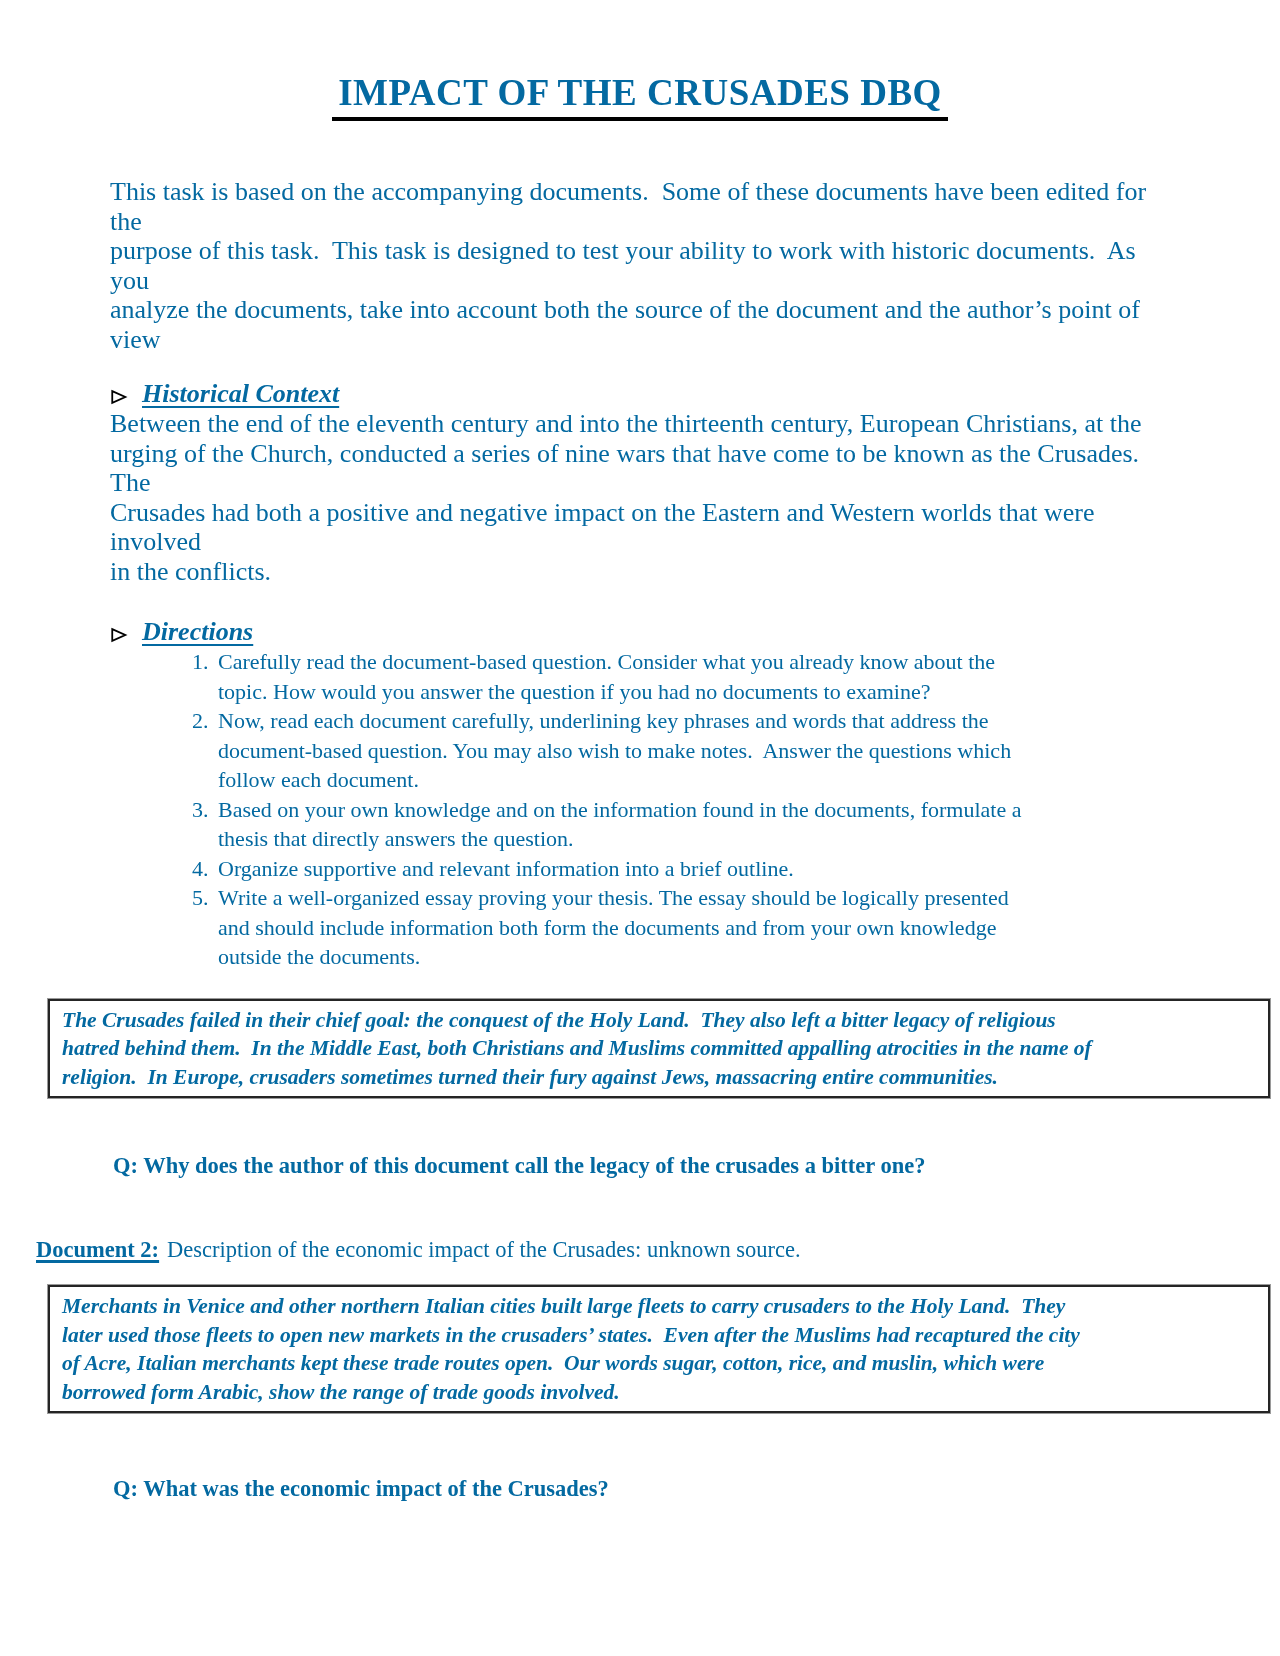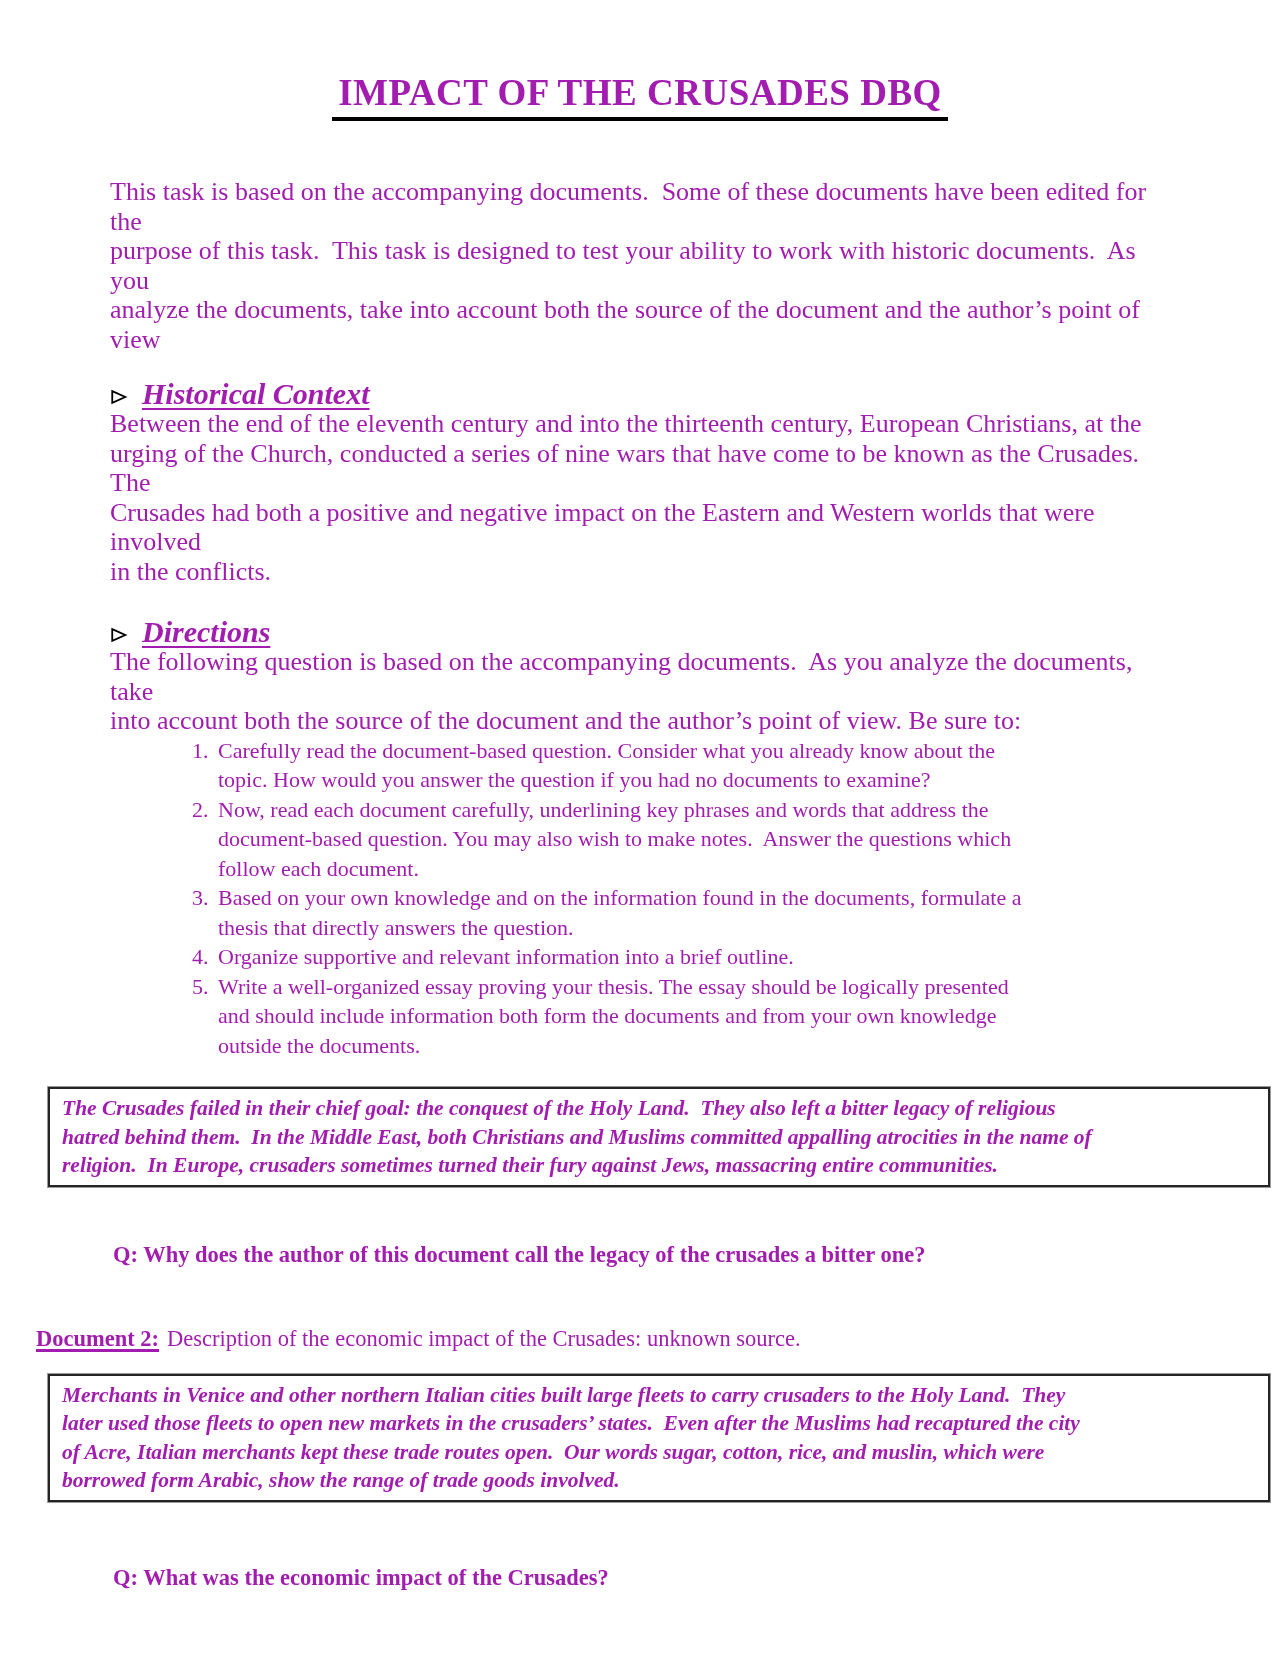--- a/index.html
+++ b/index.html
@@ -8,21 +8,21 @@
     background: #ffffff;
   }
   .page {
     position: relative;
     width: 1280px;
     height: 1656px;
     margin: 0;
     box-sizing: border-box;
     padding-top: 72px;
     background: #ffffff;
-    color: #a21caf;
+    color: #0369a1;
     font-family: "Liberation Serif", serif;
     overflow: hidden;
   }
   
   .title {
     text-align: center;
     margin: 0;
     font-size: 37px;
     font-weight: bold;
     line-height: 42px;
@@ -52,21 +52,21 @@
   .hc-heading { margin-top: 24px; }
   .dir-heading { margin-top: 30px; }
   .arrow {
     display: inline-block;
     width: 18px;
     height: 18px;
     margin-right: 14px;
     flex: 0 0 auto;
   }
   .heading-text {
-    font-size: 30px;
+    font-size: 26px;
     font-weight: bold;
     font-style: italic;
     text-decoration: underline;
     text-decoration-thickness: 2px;
     text-underline-offset: 4px;
   }
   
   .steps {
     margin: 0 0 0 180px;
     padding: 0 0 0 34px;
@@ -149,22 +149,20 @@
 
   <div>
     <div class="section-heading dir-heading">
       <span class="arrow">
         <svg width="18" height="18" viewBox="0 0 16 16">
           <path d="M2 2.8 L13.6 8 L2 13.2 Z" fill="#ffffff" stroke="#000000" stroke-width="1.6" stroke-linejoin="miter"></path>
         </svg>
       </span>
       <span class="heading-text">Directions</span>
     </div>
-    <p class="body-text">The following question is based on the accompanying documents.  As you analyze the documents, take
-into account both the source of the document and the author’s point of view. Be sure to:</p>
     <ol class="steps">
       <li>Carefully read the document-based question. Consider what you already know about the
 topic. How would you answer the question if you had no documents to examine?</li>
       <li>Now, read each document carefully, underlining key phrases and words that address the
 document-based question. You may also wish to make notes.  Answer the questions which
 follow each document.</li>
       <li>Based on your own knowledge and on the information found in the documents, formulate a
 thesis that directly answers the question.</li>
       <li>Organize supportive and relevant information into a brief outline.</li>
       <li>Write a well-organized essay proving your thesis. The essay should be logically presented

